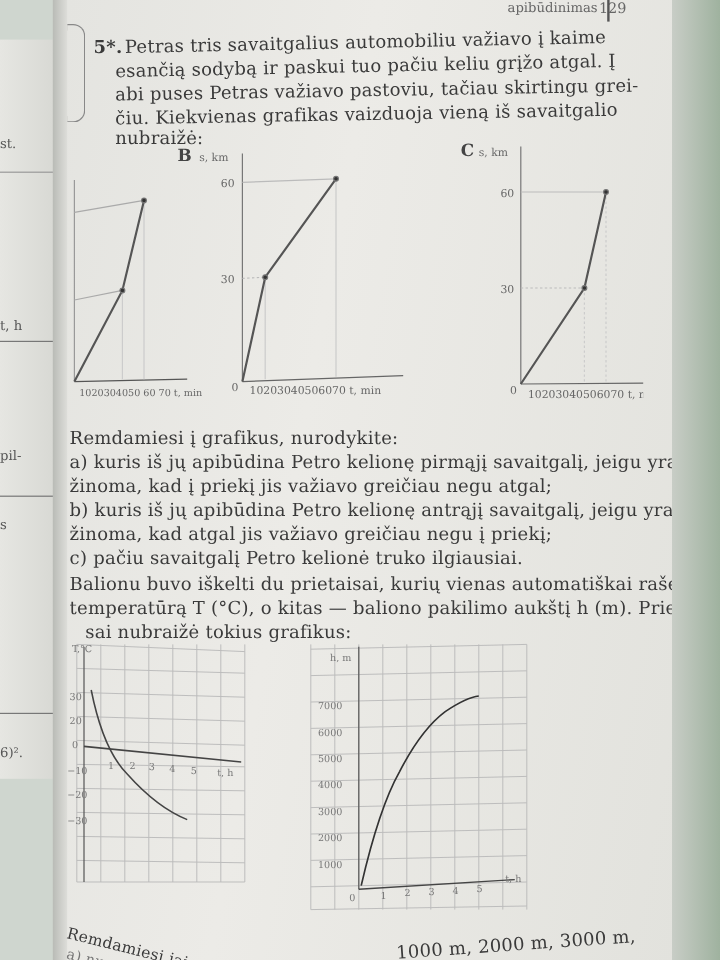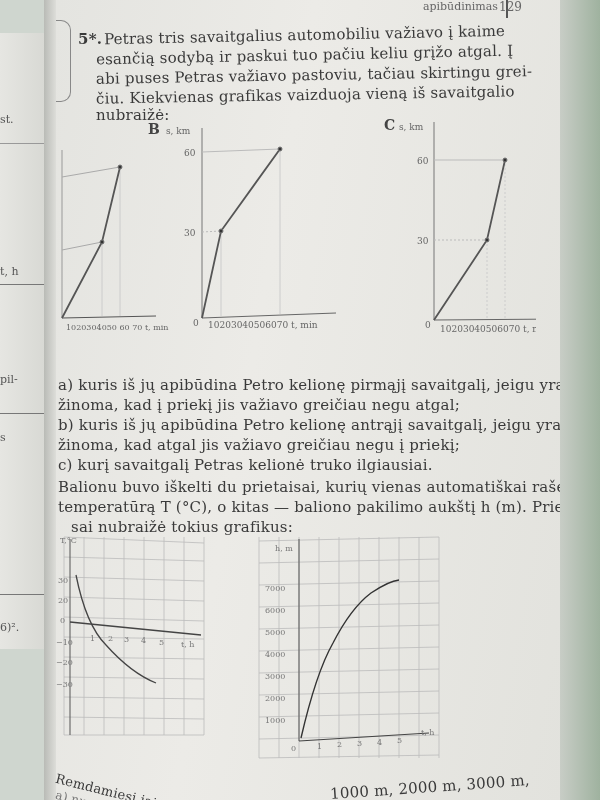--- a/index.html
+++ b/index.html
@@ -106,25 +106,26 @@
       <polyline points="378,210 431,130 449,50" stroke="#555" stroke-width="1.8"></polyline>
       <circle cx="431" cy="130" r="2" fill="#333"></circle>
       <circle cx="449" cy="50" r="2" fill="#333"></circle>
       <text x="361" y="54" font-size="9" fill="#666" stroke="none">60</text>
       <text x="361" y="134" font-size="9" fill="#666" stroke="none">30</text>
       <text x="369" y="218" font-size="9" fill="#666" stroke="none">0</text>
       <text x="384" y="222" font-size="9" fill="#666" stroke="none">10203040506070 t, min</text>
     </g>
   </svg>
 
+  <div class="txt" style="left:2px;top:356px">Remdamiesi į grafikus, nurodykite:</div>
   <div class="txt" style="left:2px;top:376px">a) kuris iš jų apibūdina Petro kelionę pirmąjį savaitgalį, jeigu yra</div>
   <div class="txt" style="left:2px;top:396px">žinoma, kad į priekį jis važiavo greičiau negu atgal;</div>
   <div class="txt" style="left:2px;top:436px">žinoma, kad atgal jis važiavo greičiau negu į priekį;</div>
   <div class="txt" style="left:2px;top:416px">b) kuris iš jų apibūdina Petro kelionę antrąjį savaitgalį, jeigu yra</div>
-  <div class="txt" style="left:2px;top:456px">c) kurį savaitgalį Petras kelionė truko ilgiausiai.</div>
+  <div class="txt" style="left:2px;top:456px">c) pačiu savaitgalį Petro kelionė truko ilgiausiai.</div>
 
   <div class="txt" style="left:2px;top:478px">Balionu buvo iškelti du prietaisai, kurių vienas automatiškai rašė oro</div>
   <div class="txt" style="left:2px;top:498px">temperatūrą T (°C), o kitas — baliono pakilimo aukštį h (m). Prietai-</div>
   <div class="txt" style="left:15px;top:518px">sai nubraižė tokius grafikus:</div>
 
   <svg style="position:absolute;left:0;top:535px" width="160" height="210">
     <g stroke="#bbb" stroke-width="0.8" fill="none">
       <path d="M8 2 L8 200 M28 2 L28 200 M48 2 L48 200 M68 2 L68 200 M88 2 L88 200 M108 2 L108 200 M128 2 L128 200 M148 2 L148 200"></path>
       <path d="M8 2 L148 8 M8 22 L148 26 M8 42 L148 46 M8 62 L148 66 M8 82 L148 86 M8 102 L148 104 M8 122 L148 124 M8 142 L148 144 M8 162 L148 164 M8 182 L148 184 M8 200 L148 200"></path>
     </g>

